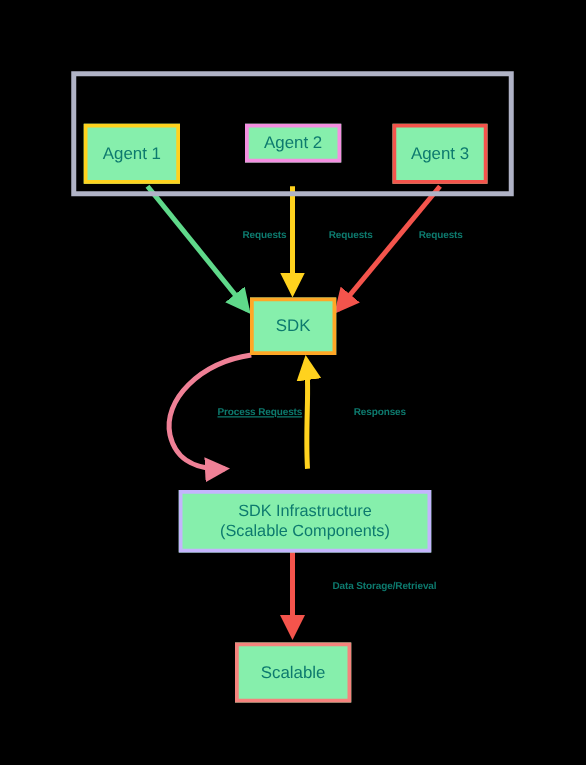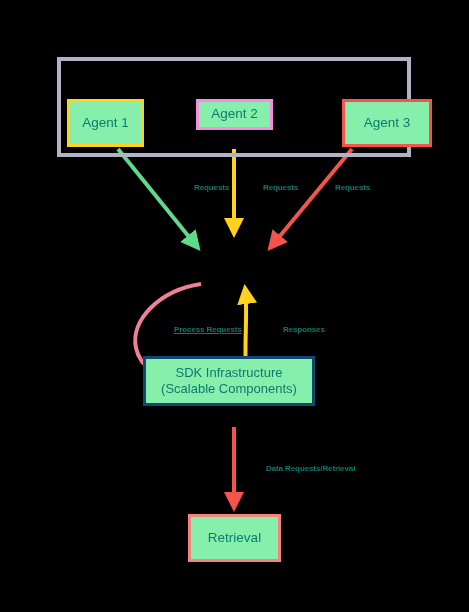--- a/index.html
+++ b/index.html
@@ -57,32 +57,32 @@
     left: 67px; top: 99px; width: 77px; height: 48px;
     border: 3px solid #ffd21e;
     font-size: 13.5px;
   }
   #node-agent2 {
     left: 196px; top: 99px; width: 77px; height: 31px;
     border: 3px solid #f48fe0;
     font-size: 13.5px;
   }
   #node-agent3 {
-    left: 342px; top: 99px; width: 90px; height: 48px;
+    left: 314px; top: 99px; width: 76px; height: 48px;
     border: 3px solid #f4544c;
     font-size: 13.5px;
   }
   #node-sdk {
     left: 200px; top: 238px; width: 69px; height: 46px;
     border: 3px solid #ffa726;
     font-size: 13.5px;
   }
   #node-infra {
-    left: 143px; top: 356px; width: 172px; height: 50px;
-    border: 3px solid #0c4a6e;
+    left: 143px; top: 392px; width: 202px; height: 50px;
+    border: 3px solid #c4b5fd;
     font-size: 13px;
   }
   #node-database {
     left: 188px; top: 514px; width: 93px; height: 48px;
     border: 3px solid #f5837d;
     font-size: 13.5px;
   }
   .edge-label {
     position: absolute;
     color: #0d7a6e;
@@ -136,31 +136,32 @@
   </svg>
 
   <div class="group-box" id="group-agents"></div>
 
   <div class="node" id="node-agent1">Agent 1</div>
 
   <div class="node" id="node-agent2">Agent 2</div>
 
   <div class="node" id="node-agent3">Agent 3</div>
 
+  <div class="node" id="node-sdk">SDK</div>
 
   <div class="node" id="node-infra">SDK Infrastructure
 (Scalable Components)</div>
 
-  <div class="node" id="node-database">Retrieval</div>
+  <div class="node" id="node-database">Scalable</div>
 
   <div class="edge-label" id="label-req1">Requests</div>
 
   <div class="edge-label" id="label-req2">Requests</div>
 
   <div class="edge-label" id="label-req3">Requests</div>
 
   <div class="edge-label" id="label-process">Process Requests</div>
 
   <div class="edge-label" id="label-responses">Responses</div>
 
-  <div class="edge-label" id="label-storage">Data Requests/Retrieval</div>
+  <div class="edge-label" id="label-storage">Data Storage/Retrieval</div>
 
 </div>
 
 </body></html>

